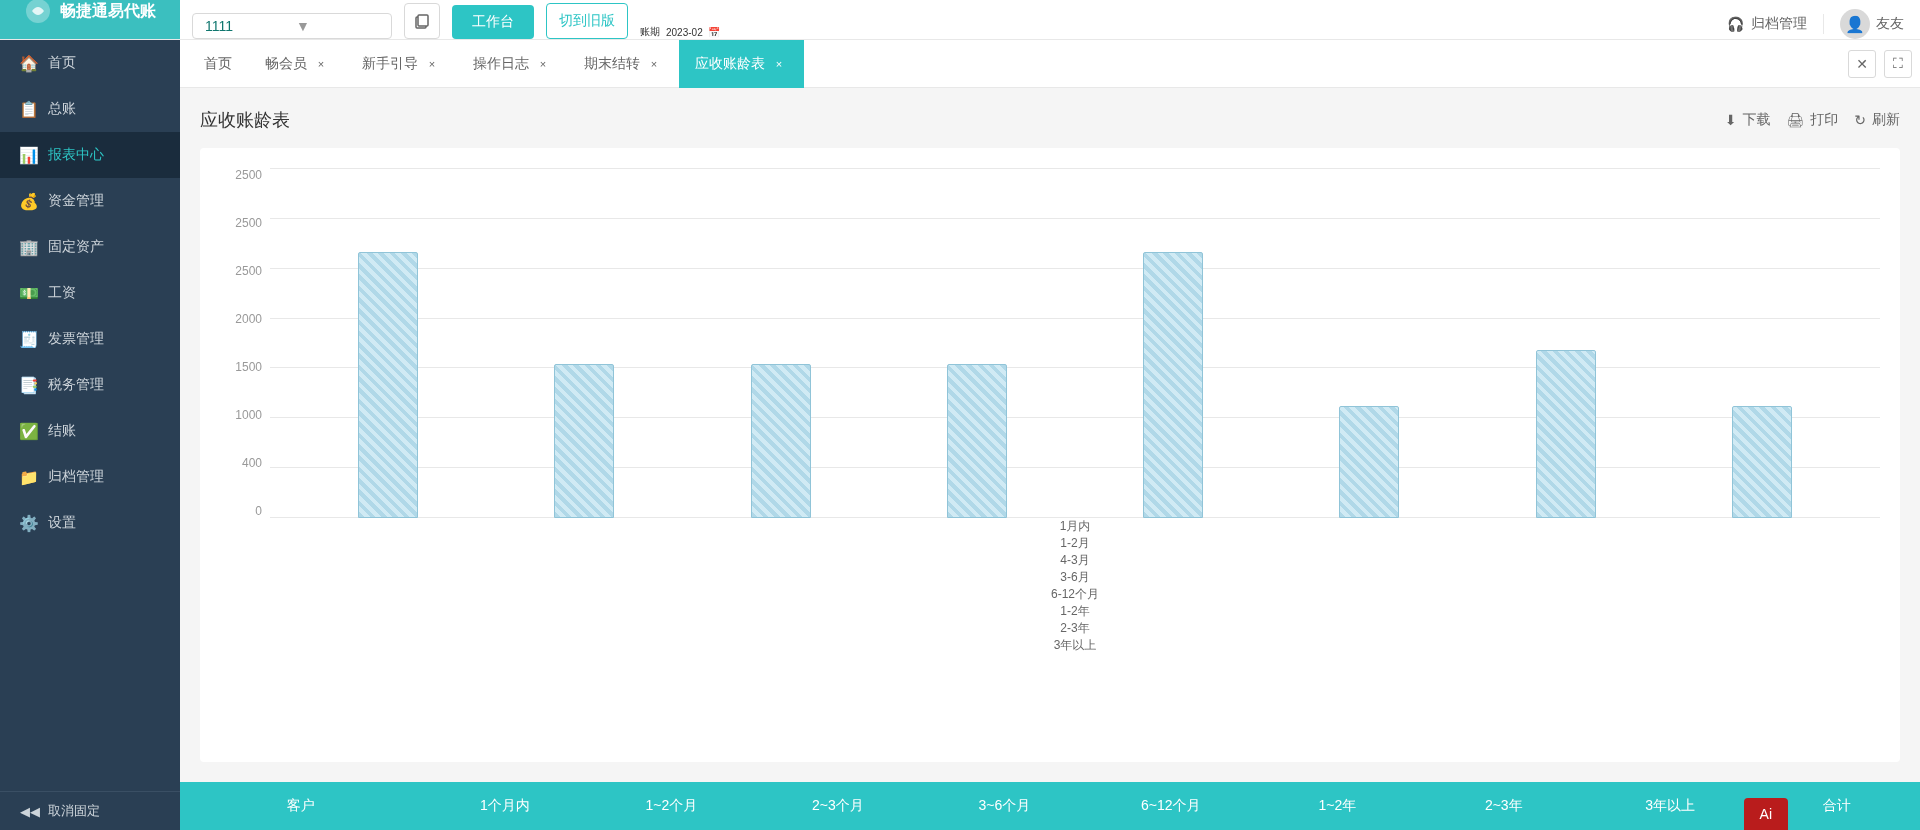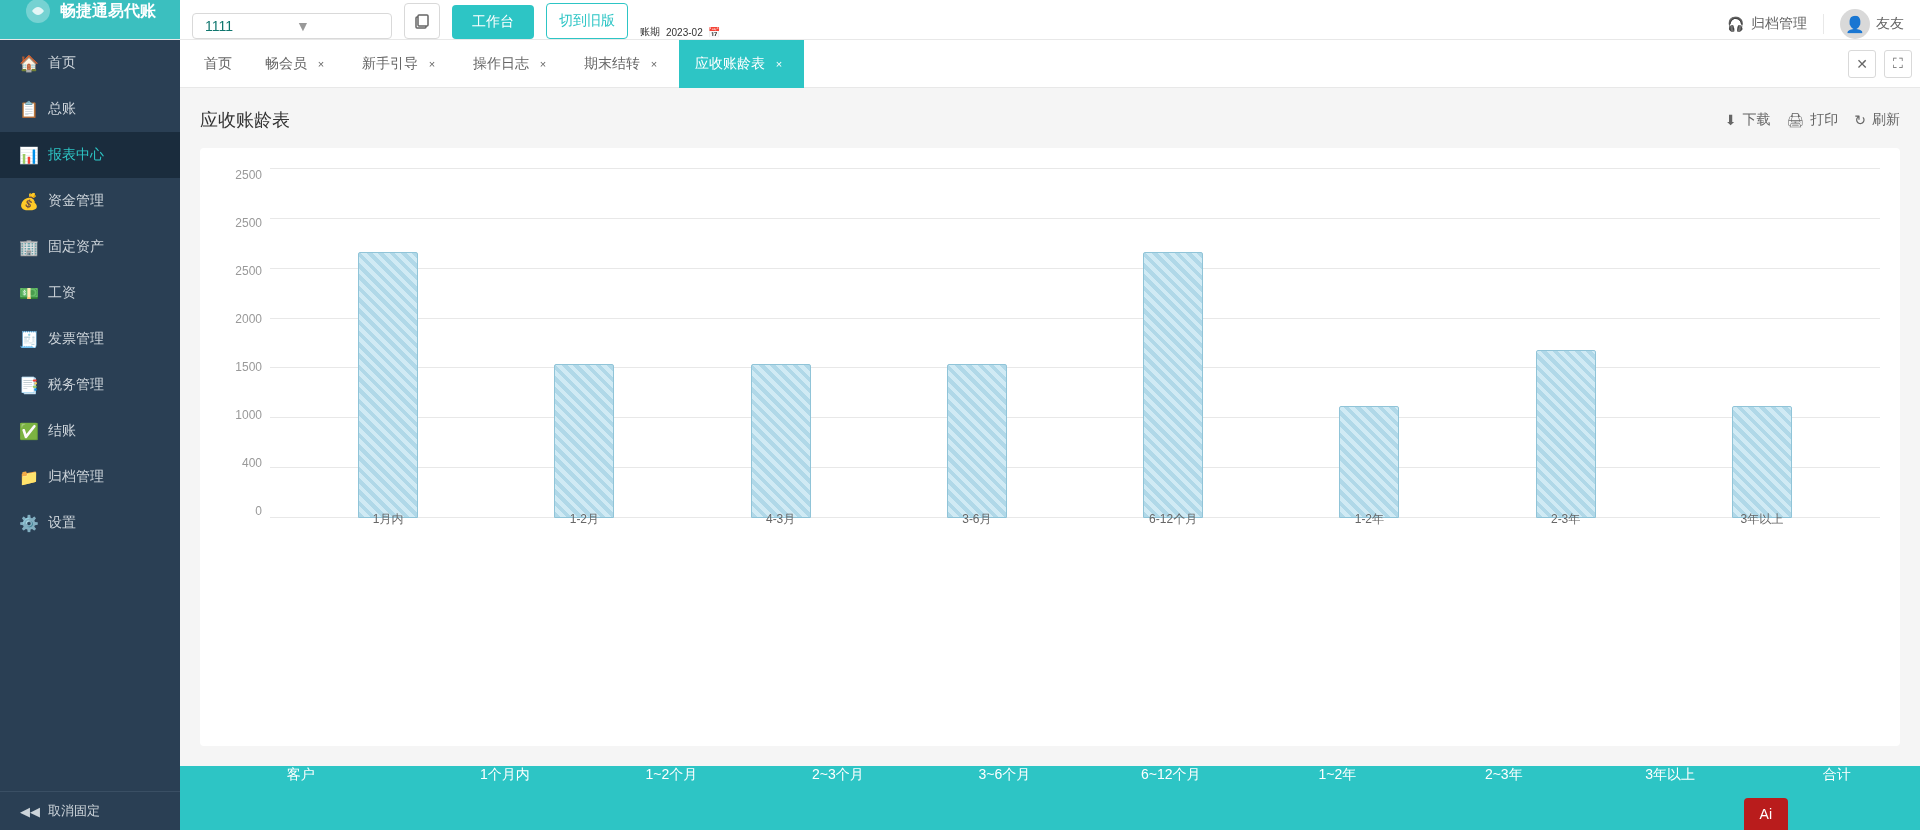--- a/index.html
+++ b/index.html
@@ -57,25 +57,25 @@
     .bar-chart { width: 100%; height: 100%; display: flex; flex-direction: column; }
     .chart-y-area { display: flex; flex: 1; }
     .y-axis { width: 50px; display: flex; flex-direction: column; justify-content: space-between; align-items: flex-end; padding-right: 8px; padding-bottom: 30px; }
     .y-label { font-size: 12px; color: #999; }
     .chart-plot { flex: 1; position: relative; display: flex; flex-direction: column; }
     .grid-lines { position: absolute; top: 0; left: 0; right: 0; bottom: 30px; display: flex; flex-direction: column; justify-content: space-between; }
     .grid-line { width: 100%; height: 1px; background: #e8e8e8; }
     .bars-area { position: absolute; top: 0; left: 0; right: 0; bottom: 30px; display: flex; align-items: flex-end; justify-content: space-around; padding: 0 20px; }
     .bar-group { display: flex; flex-direction: column; align-items: center; gap: 4px; flex: 1; }
     .bar { width: 60px; background: repeating-linear-gradient(45deg, #b0d8e8, #b0d8e8 4px, #d0eaf4 4px, #d0eaf4 8px); border: 1px solid #90c4d8; border-radius: 2px 2px 0 0; }
-    .x-labels { position: absolute; bottom: 14px; left: 0; right: 0; height: 30px; display: flex; justify-content: space-around; padding: 0 20px; }
+    .x-labels { position: absolute; bottom: 0; left: 0; right: 0; height: 30px; display: flex; justify-content: space-around; padding: 0 20px; flex-direction: column; }
     .x-label { flex: 1; display: flex; align-items: center; justify-content: center; font-size: 12px; color: #666; }
 
     
-    .table-header { background: #2dc5c5; color: #fff; display: flex; height: 64px; flex-shrink: 0; }
+    .table-header { background: #2dc5c5; color: #fff; display: flex; align-items: center; height: 48px; flex-shrink: 0; }
     .th-cell { flex: 1; text-align: center; font-size: 14px; padding: 0 8px; }
     .th-cell-wide { flex: 1.5; }
 
     
     .ai-badge { position: fixed; bottom: 0; right: 132px; background: #b91c1c; color: #fff; padding: 8px 16px; font-size: 14px; border-radius: 4px 4px 0 0; cursor: pointer; }
   </style>
 </head>
 <body>
 
 <div class="header">

